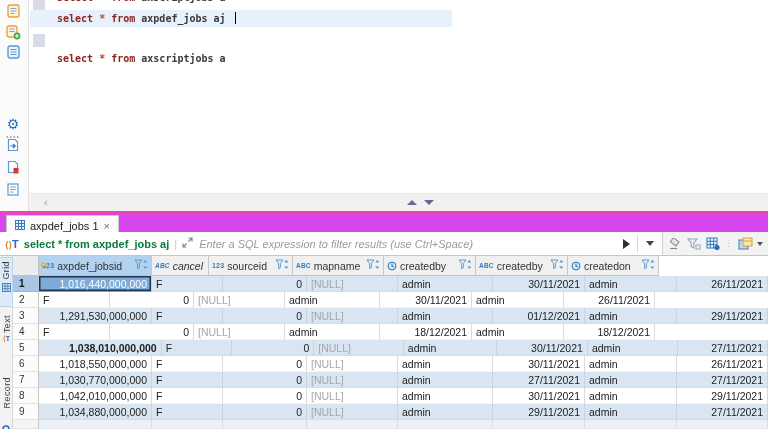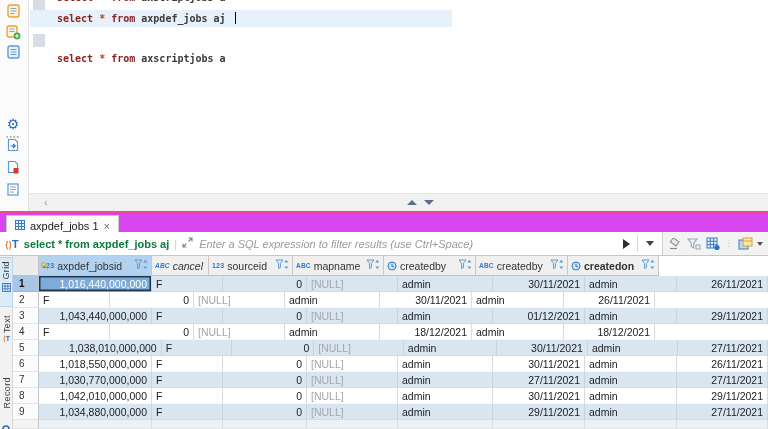--- a/index.html
+++ b/index.html
@@ -363,21 +363,21 @@
             <span class="tabc">ABC</span>
           </span>
           <span>createdby</span>
           <span class="sp"></span>
           <span><svg width="14" height="11" viewBox="0 0 14 11">
               <path d="M1 1 H8 L5.4 4.4 V8.6 L3.6 9.6 V4.4 Z" fill="none" stroke="#5b9bd5"></path>
               <path d="M11.3 0.8 L13.3 3.4 H9.3 Z" fill="#5b9bd5"></path>
               <path d="M11.3 10 L13.3 7.4 H9.3 Z" fill="#5b9bd5"></path>
             </svg></span>
         </div>
-        <div class="g-hcell" style="width: 91px; font-weight: bold;">
+        <div class="g-hcell" style="width: 91px;">
           <span class="icwrap">
             <svg width="10" height="10" viewBox="0 0 10 10">
               <circle cx="5" cy="5" r="4" fill="#cfe6f8" stroke="#2f7bc3"></circle>
               <path d="M5 2.6 V5 L6.9 6.1" stroke="#2f7bc3" fill="none" stroke-width="1.1"></path>
             </svg>
           </span>
           <span>createdon</span>
           <span class="sp"></span>
           <span><svg width="14" height="11" viewBox="0 0 14 11">
               <path d="M1 1 H8 L5.4 4.4 V8.6 L3.6 9.6 V4.4 Z" fill="none" stroke="#5b9bd5"></path>
@@ -403,42 +403,42 @@
           <div class="g-cell" style="width: 71px;">F</div>
           <div class="g-cell ar" style="width: 84px;">0</div>
           <div class="g-cell null" style="width: 91px;">[NULL]</div>
           <div class="g-cell" style="width: 95px;">admin</div>
           <div class="g-cell ar" style="width: 92px;">30/11/2021</div>
           <div class="g-cell" style="width: 92px;">admin</div>
           <div class="g-cell ar" style="width: 91px;">26/11/2021</div>
         </div>
         <div class="g-row odd">
           <div class="g-rn">3</div>
-          <div class="g-cell ar" style="width: 113px;">1,043,440,000,000</div>
+          <div class="g-cell ar" style="width: 113px;">1,291,530,000,000</div>
           <div class="g-cell" style="width: 71px;">F</div>
           <div class="g-cell ar" style="width: 84px;">0</div>
           <div class="g-cell null" style="width: 91px;">[NULL]</div>
           <div class="g-cell" style="width: 95px;">admin</div>
           <div class="g-cell ar" style="width: 92px;">01/12/2021</div>
           <div class="g-cell" style="width: 92px;">admin</div>
           <div class="g-cell ar" style="width: 91px;">29/11/2021</div>
         </div>
         <div class="g-row even">
           <div class="g-rn">4</div>
           <div class="g-cell" style="width: 71px;">F</div>
           <div class="g-cell ar" style="width: 84px;">0</div>
           <div class="g-cell null" style="width: 91px;">[NULL]</div>
           <div class="g-cell" style="width: 95px;">admin</div>
           <div class="g-cell ar" style="width: 92px;">18/12/2021</div>
           <div class="g-cell" style="width: 92px;">admin</div>
           <div class="g-cell ar" style="width: 91px;">18/12/2021</div>
         </div>
         <div class="g-row odd">
           <div class="g-rn">5</div>
-          <div class="g-cell ar" style="width: 125px;">1,038,010,000,000</div>
+          <div class="g-cell ar" style="width: 125px; font-weight: bold;">1,038,010,000,000</div>
           <div class="g-cell" style="width: 71px;">F</div>
           <div class="g-cell ar" style="width: 84px;">0</div>
           <div class="g-cell null" style="width: 91px;">[NULL]</div>
           <div class="g-cell" style="width: 95px;">admin</div>
           <div class="g-cell ar" style="width: 92px;">30/11/2021</div>
           <div class="g-cell" style="width: 92px;">admin</div>
           <div class="g-cell ar" style="width: 91px;">27/11/2021</div>
         </div>
         <div class="g-row even">
           <div class="g-rn">6</div>

